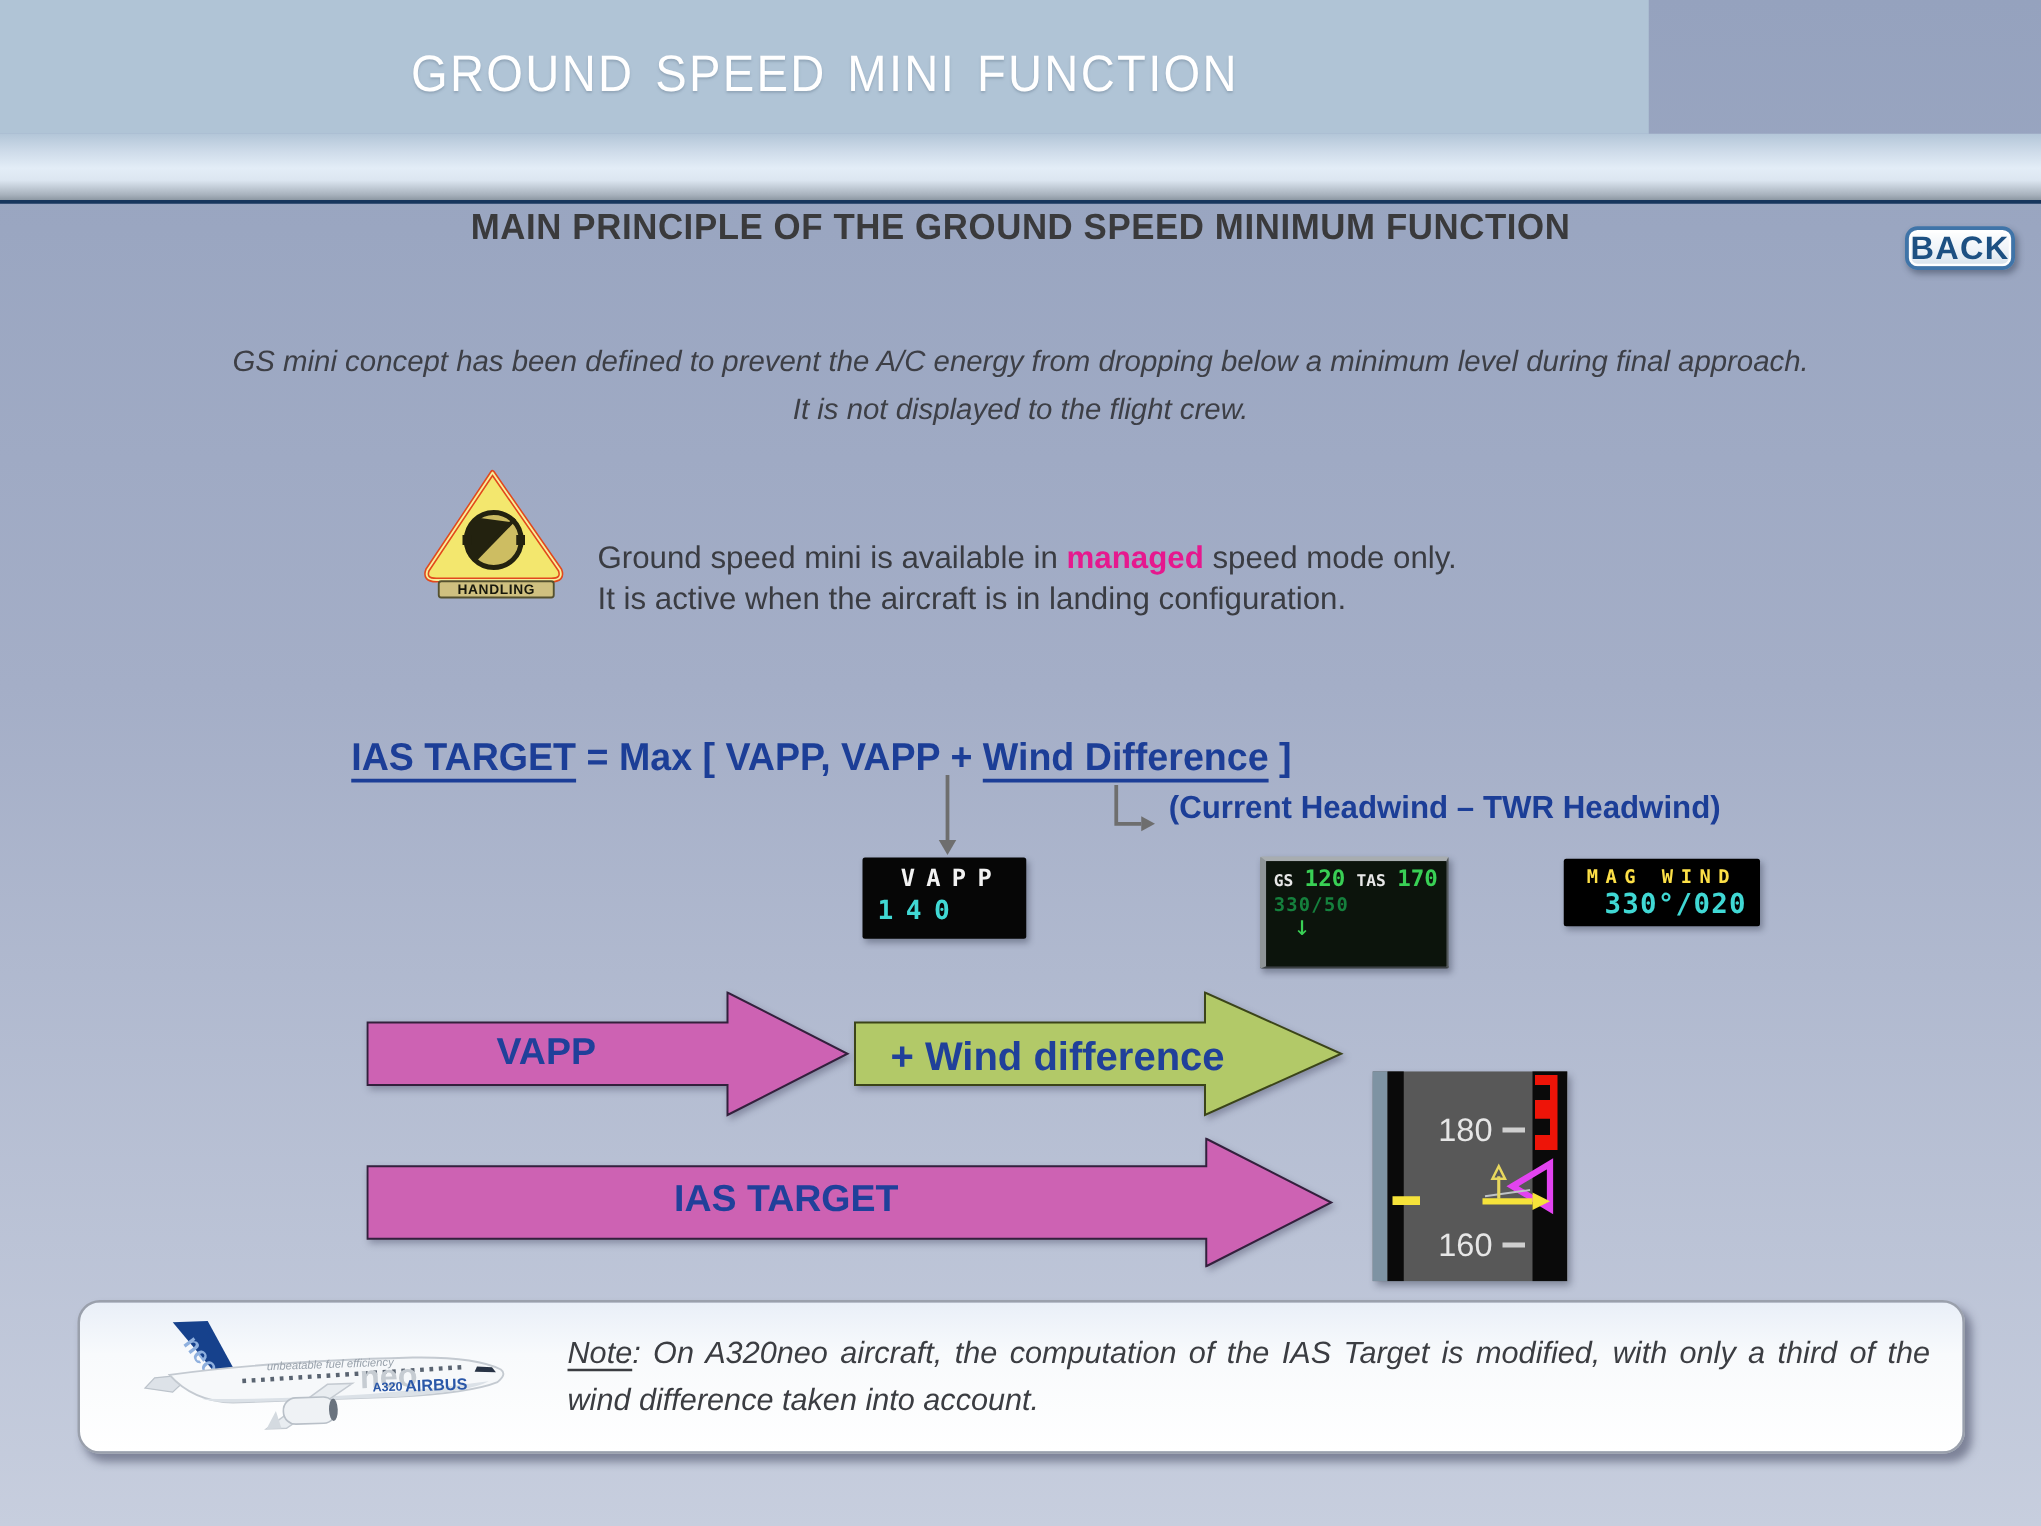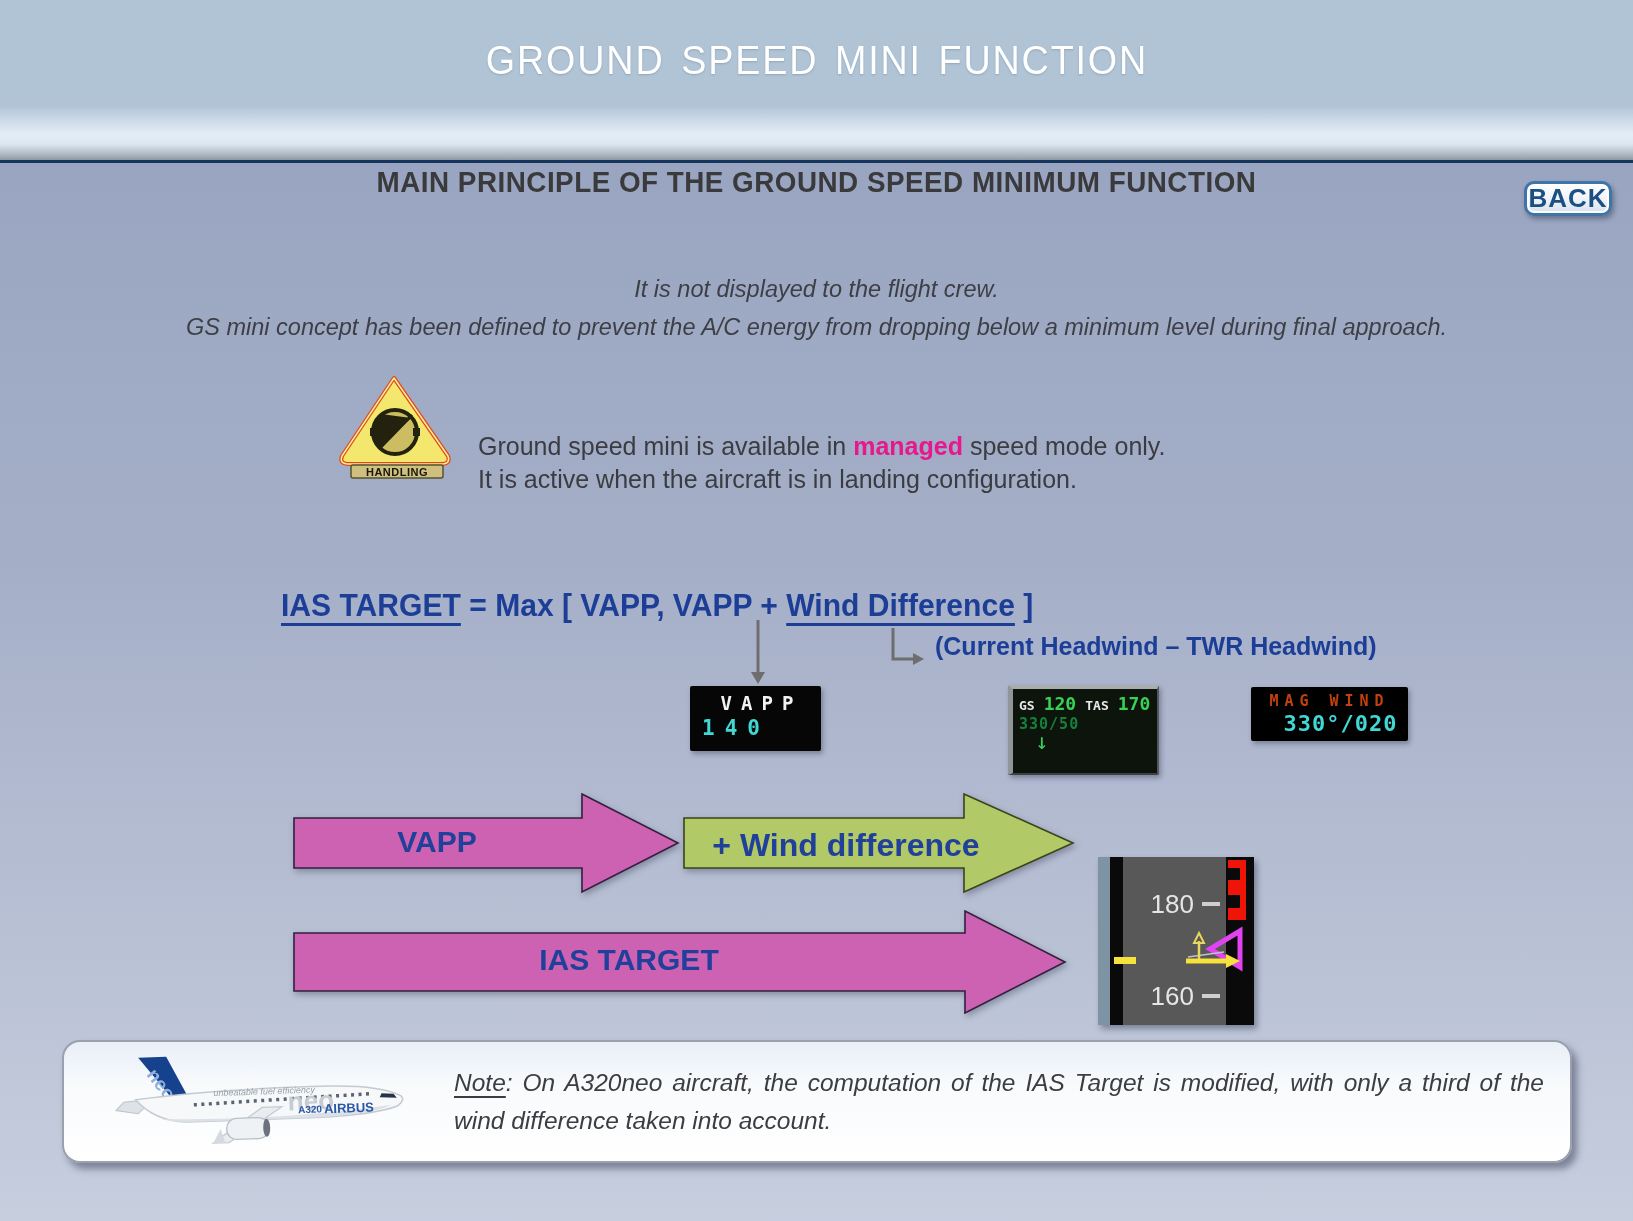--- a/index.html
+++ b/index.html
@@ -3,21 +3,21 @@
 <meta charset="utf-8">
 <style>
   html,body{margin:0;padding:0;background:#8e9bb5;}
   .page{
     position:relative;width:1633px;height:1221px;overflow:hidden;
     font-family:"Liberation Sans", sans-serif;
     background:linear-gradient(180deg,#95a2be 0%,#a4aec7 45%,#c7cede 100%);
   }
   
   .title-band{
-    position:absolute;left:0;top:0;width:1633px;height:107px;
+    position:absolute;left:0;top:0;width:1319px;height:107px;
     background:#b0c4d6;display:flex;align-items:center;justify-content:center;
   }
   .app-title{
     color:#ffffff;font-size:58px;font-weight:500;letter-spacing:2px;
     font-variant:small-caps;text-transform:lowercase;
     transform:scaleX(0.92);transform-origin:center;
     text-shadow:0 1px 2px rgba(90,110,130,.35);
   }
   .shine-band{
     position:absolute;left:0;top:107px;width:1633px;height:53px;
@@ -79,21 +79,21 @@
   }
   .nd-disp .l1{padding:4px 0 0 6px;font-size:15px;white-space:nowrap;}
   .nd-disp .l1 .wlab{color:#e8e8e8;font-size:13px;font-weight:bold;}
   .nd-disp .l1 .gval{color:#39d055;font-size:18px;font-weight:bold;}
   .nd-disp .l2{color:#15803d;font-size:15px;font-weight:bold;padding:1px 0 0 6px;letter-spacing:1px;}
   .nd-disp .l3{color:#39d055;font-size:22px;line-height:18px;padding-left:22px;}
   .magwind-disp{
     left:1251px;top:687px;width:157px;height:54px;background:#000;
     font-family:"DejaVu Sans Mono",monospace;
   }
-  .magwind-disp .l1{color:#c2410c;font-size:15px;font-weight:bold;letter-spacing:6px;text-align:center;padding-top:5px;}
+  .magwind-disp .l1{color:#fde047;font-size:15px;font-weight:bold;letter-spacing:6px;text-align:center;padding-top:5px;}
   .magwind-disp .l2{color:#40d8d4;font-size:22px;font-weight:bold;letter-spacing:1px;text-align:center;padding-top:1px;padding-left:22px;}
   
   .big-arrow{position:absolute;filter:drop-shadow(2px 3px 3px rgba(40,40,70,.35));}
   .arrow-label{
     position:absolute;color:#20409a;font-weight:bold;text-align:center;white-space:nowrap;
   }
   
   .speed-tape{position:absolute;left:1098px;top:857px;box-shadow:3px 4px 6px rgba(30,35,55,.4);}
   
   .note-box{
@@ -117,22 +117,22 @@
   <div class="title-band">
     <div class="app-title">Ground Speed Mini Function</div>
   </div>
   <div class="shine-band"></div>
   <div class="navy-line"></div>
 
   <div class="main-heading">MAIN PRINCIPLE OF THE GROUND SPEED MINIMUM FUNCTION</div>
   <button class="back-btn">BACK</button>
 
   <div class="intro">
+    <div>GS mini concept has been defined to prevent the A/C energy from dropping below a minimum level during final approach.</div>
     <div>It is not displayed to the flight crew.</div>
-    <div>GS mini concept has been defined to prevent the A/C energy from dropping below a minimum level during final approach.</div>
   </div>
 
   <svg class="handling-icon" width="122" height="108" viewBox="0 0 122 108">
     <path d="M57 6 L111 84 Q114 92 104 92 L12 92 Q2 92 5 84 Z" fill="#f3e76e" stroke="#e2481c" stroke-width="4" stroke-linejoin="round"></path>
     <path d="M57 6 L111 84 Q114 92 104 92 L12 92 Q2 92 5 84 Z" fill="none" stroke="#f8ef9a" stroke-width="1.5" stroke-linejoin="round"></path>
     <g>
       <circle cx="58" cy="60" r="22" fill="#cdbd62" stroke="#23220f" stroke-width="4"></circle>
       <path d="M42 76 A22 22 0 0 1 44 42 L74 46 Z" fill="#23220f"></path>
       <line x1="42" y1="77" x2="75" y2="43" stroke="#23220f" stroke-width="3"></line>
       <rect x="33" y="56" width="7" height="8" fill="#23220f"></rect>

